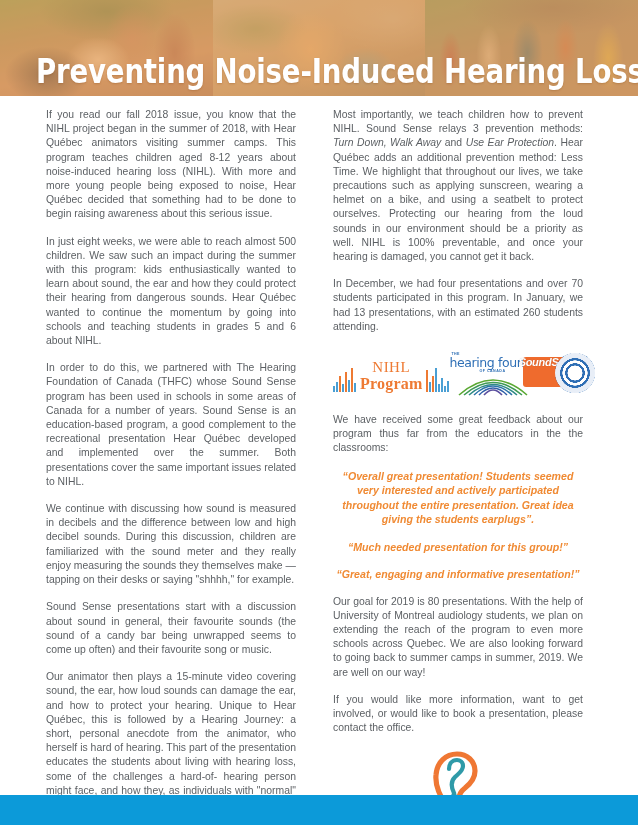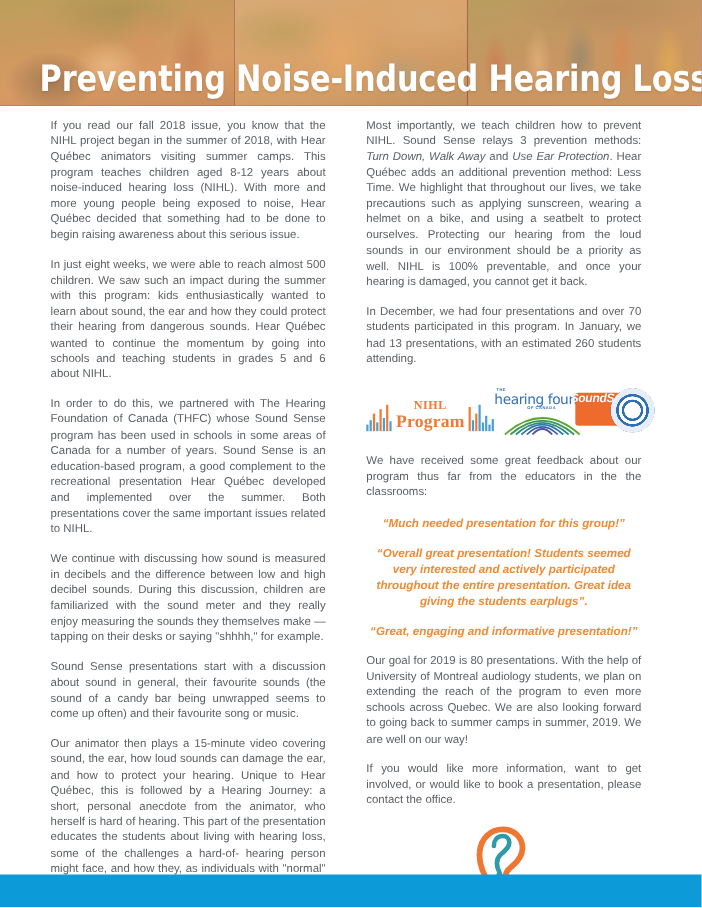--- a/index.html
+++ b/index.html
@@ -130,22 +130,22 @@
   }
 
   
   .nihl-logo { display: flex; align-items: flex-end; gap: 2px; height: 38px; }
   .bars { display: flex; align-items: flex-end; gap: 1px; height: 26px; }
   .bars i { display: block; width: 2px; background: #4a9fd4; }
   .bars i.o { background: #ee7a33; }
   .nihl-text { text-align: center; line-height: 1; padding: 0 2px; }
   .nihl-text .t1 {
     font-family: "Liberation Serif", serif;
-    font-weight: bold;
-    font-size: 11px;
+    font-weight: normal;
+    font-size: 15px;
     color: #ee7a33;
     letter-spacing: 0.5px;
     display: block;
     margin-top: 20px;
   }
   .nihl-text .t2 {
     font-family: "Liberation Serif", serif;
     font-weight: bold;
     font-size: 16px;
     color: #ee7a33;
@@ -331,22 +331,22 @@
             <span>Sound</span>
             <span>Sense</span>
           </div>
           <div class="ss-globe"></div>
         </div>
 
       </div>
 
       <p class="body">We have received some great feedback about our program thus far from the educators in the the classrooms:</p>
 
+      <p class="quote">“Overall great presentation! Students seemed very interested and actively participated throughout the entire presentation. Great idea giving the students earplugs”.</p>
       <p class="quote">“Much needed presentation for this group!”</p>
-      <p class="quote">“Overall great presentation! Students seemed very interested and actively participated throughout the entire presentation. Great idea giving the students earplugs”.</p>
       <p class="quote">“Great, engaging and informative presentation!”</p>
 
       <p class="body">Our goal for 2019 is 80 presentations. With the help of University of Montreal audiology students, we plan on extending the reach of the program to even more schools across Quebec. We are also looking forward to going back to summer camps in summer, 2019. We are well on our way!</p>
       <p class="body">If you would like more information, want to get involved, or would like to book a presentation, please contact the office.</p>
 
       <div id="hear-logo">
         <svg id="hear-mark" viewBox="0 0 58 62">
           <path d="M20 58 C12 46 8 36 9 26 C10 13 19 5 30 5 C40 5 48 12 48 22 C48 30 43 35 38 39 C34 42 32 45 32 50" fill="none" stroke="#ef7733" stroke-width="5.2" stroke-linecap="round"></path>
           <path d="M27 44 C24 38 24 32 28 28 C32 24 36 22 36 17 C36 13 33 11 30 11 C25 11 22 15 22 20" fill="none" stroke="#2f9aa8" stroke-width="4.2" stroke-linecap="round"></path>
           <circle cx="27" cy="46" r="2.6" fill="#2f9aa8"></circle>

